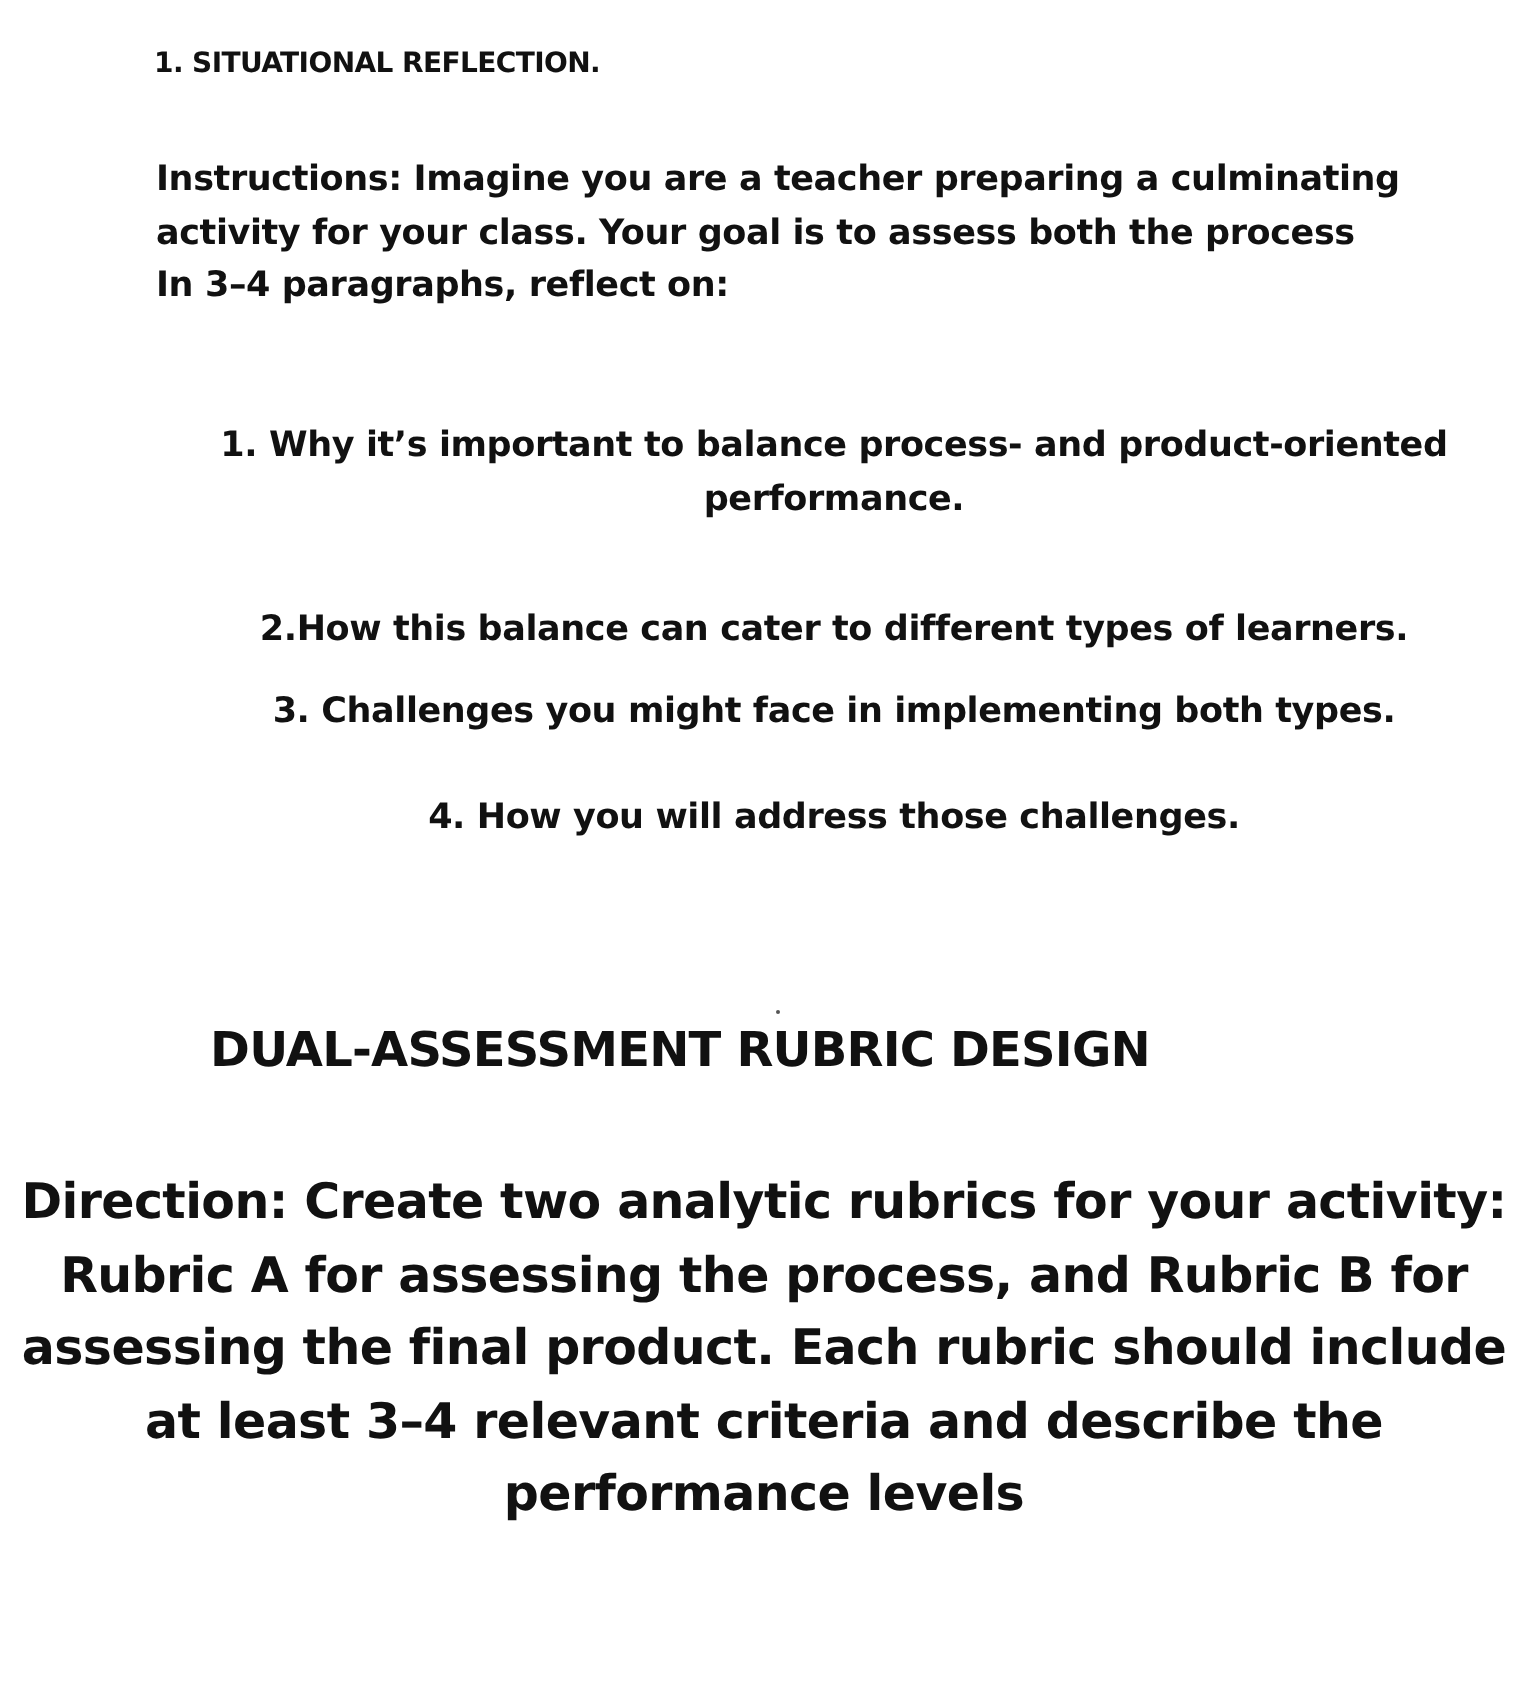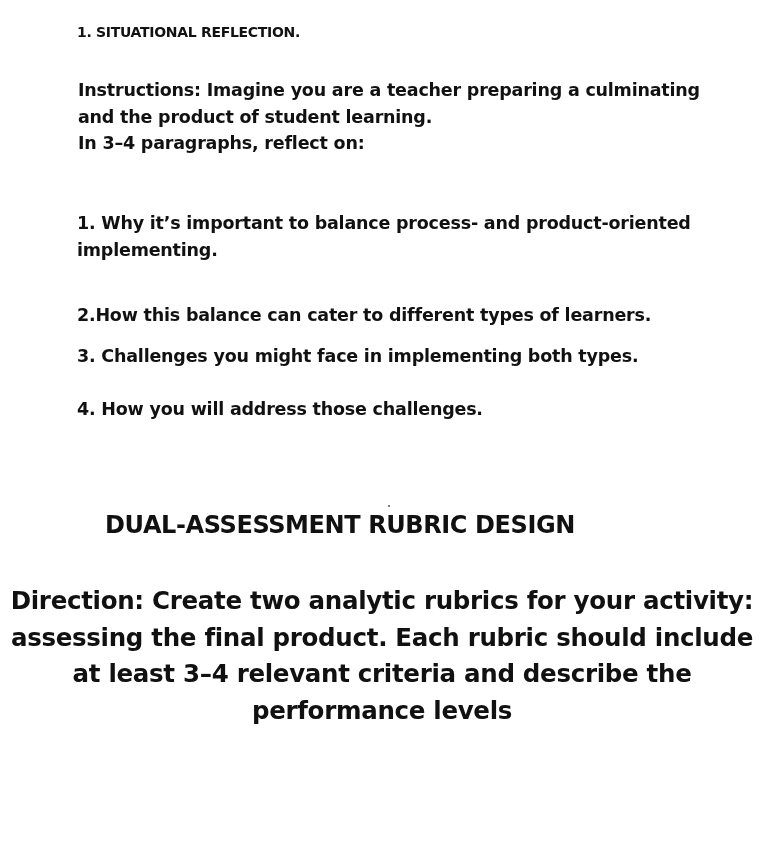--- a/index.html
+++ b/index.html
@@ -37,21 +37,21 @@
     .instructions p { margin: 0; }
     .questions {
       position: absolute;
       left: 77px;
       top: 210px;
       width: 680px;
       font-size: 17.5px;
       line-height: 26.5px;
       letter-spacing: -0.2px;
     }
-    .q { margin: 0; position: absolute; left: 0; width: 680px; }
+    .q { margin: 0; position: absolute; left: 0; width: 680px; text-align: center; }
     .q1 { top: 0px; }
     .q2 { top: 92px; }
     .q3 { top: 133px; }
     .q4 { top: 186px; }
     .dot {
       position: absolute;
       left: 388px;
       top: 505px;
       width: 2px;
       height: 2px;
@@ -81,42 +81,43 @@
     }
     .direction span { display: block; white-space: nowrap; }
   </style>
 </head>
 <body>
 
 <h1 class="section-title">1. SITUATIONAL REFLECTION.</h1>
 
 <div class="instructions">
   <p>Instructions: Imagine you are a teacher preparing a culminating</p>
-  <p>and the product of student learning.</p>
+  <p>activity for your class. Your goal is to assess both the process</p>
   <p>In 3–4 paragraphs, reflect on:</p>
 </div>
 
 <div class="questions">
   <div class="q q1">
     <div>1. Why it’s important to balance process- and product-oriented</div>
-    <div>implementing.</div>
+    <div>performance.</div>
   </div>
   <div class="q q2">
     <div>2.How this balance can cater to different types of learners.</div>
   </div>
   <div class="q q3">
     <div>3. Challenges you might face in implementing both types.</div>
   </div>
   <div class="q q4">
     <div>4. How you will address those challenges.</div>
   </div>
 </div>
 
 <div class="dot"></div>
 
 <h2 class="rubric-title">DUAL-ASSESSMENT RUBRIC DESIGN</h2>
 
 <p class="direction">
   <span>Direction: Create two analytic rubrics for your activity:</span>
+  <span>Rubric A for assessing the process, and Rubric B for</span>
   <span>assessing the final product. Each rubric should include</span>
   <span>at least 3–4 relevant criteria and describe the</span>
   <span>performance levels</span>
 </p>
 
 </body></html>

